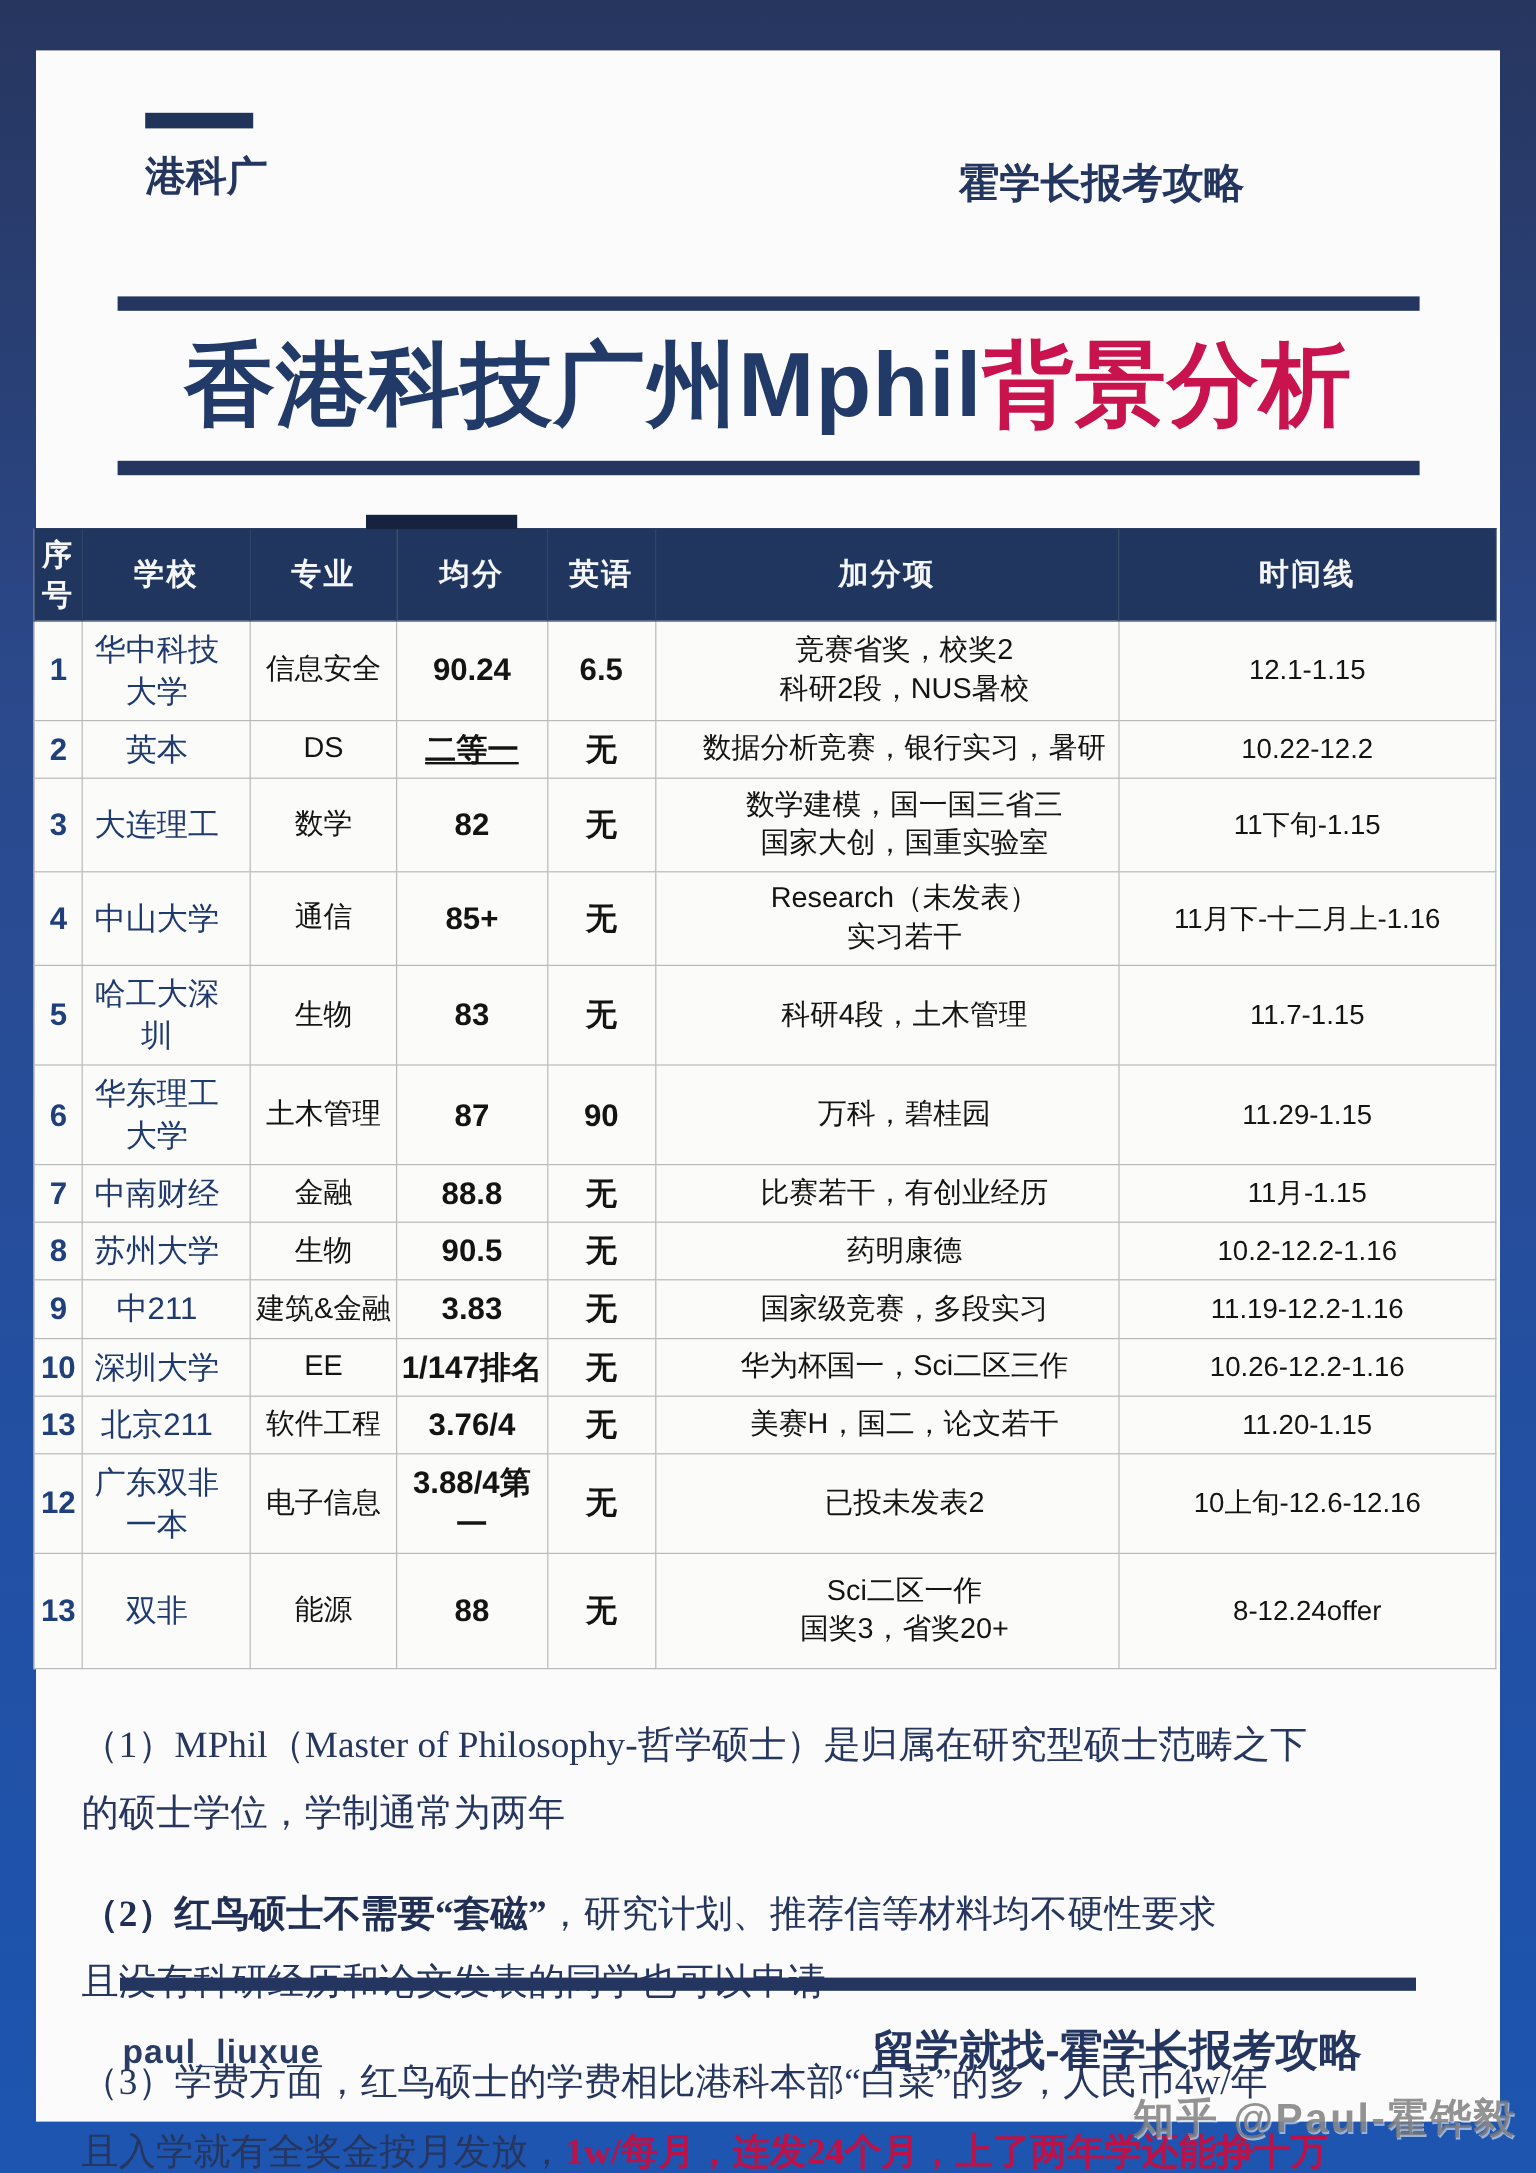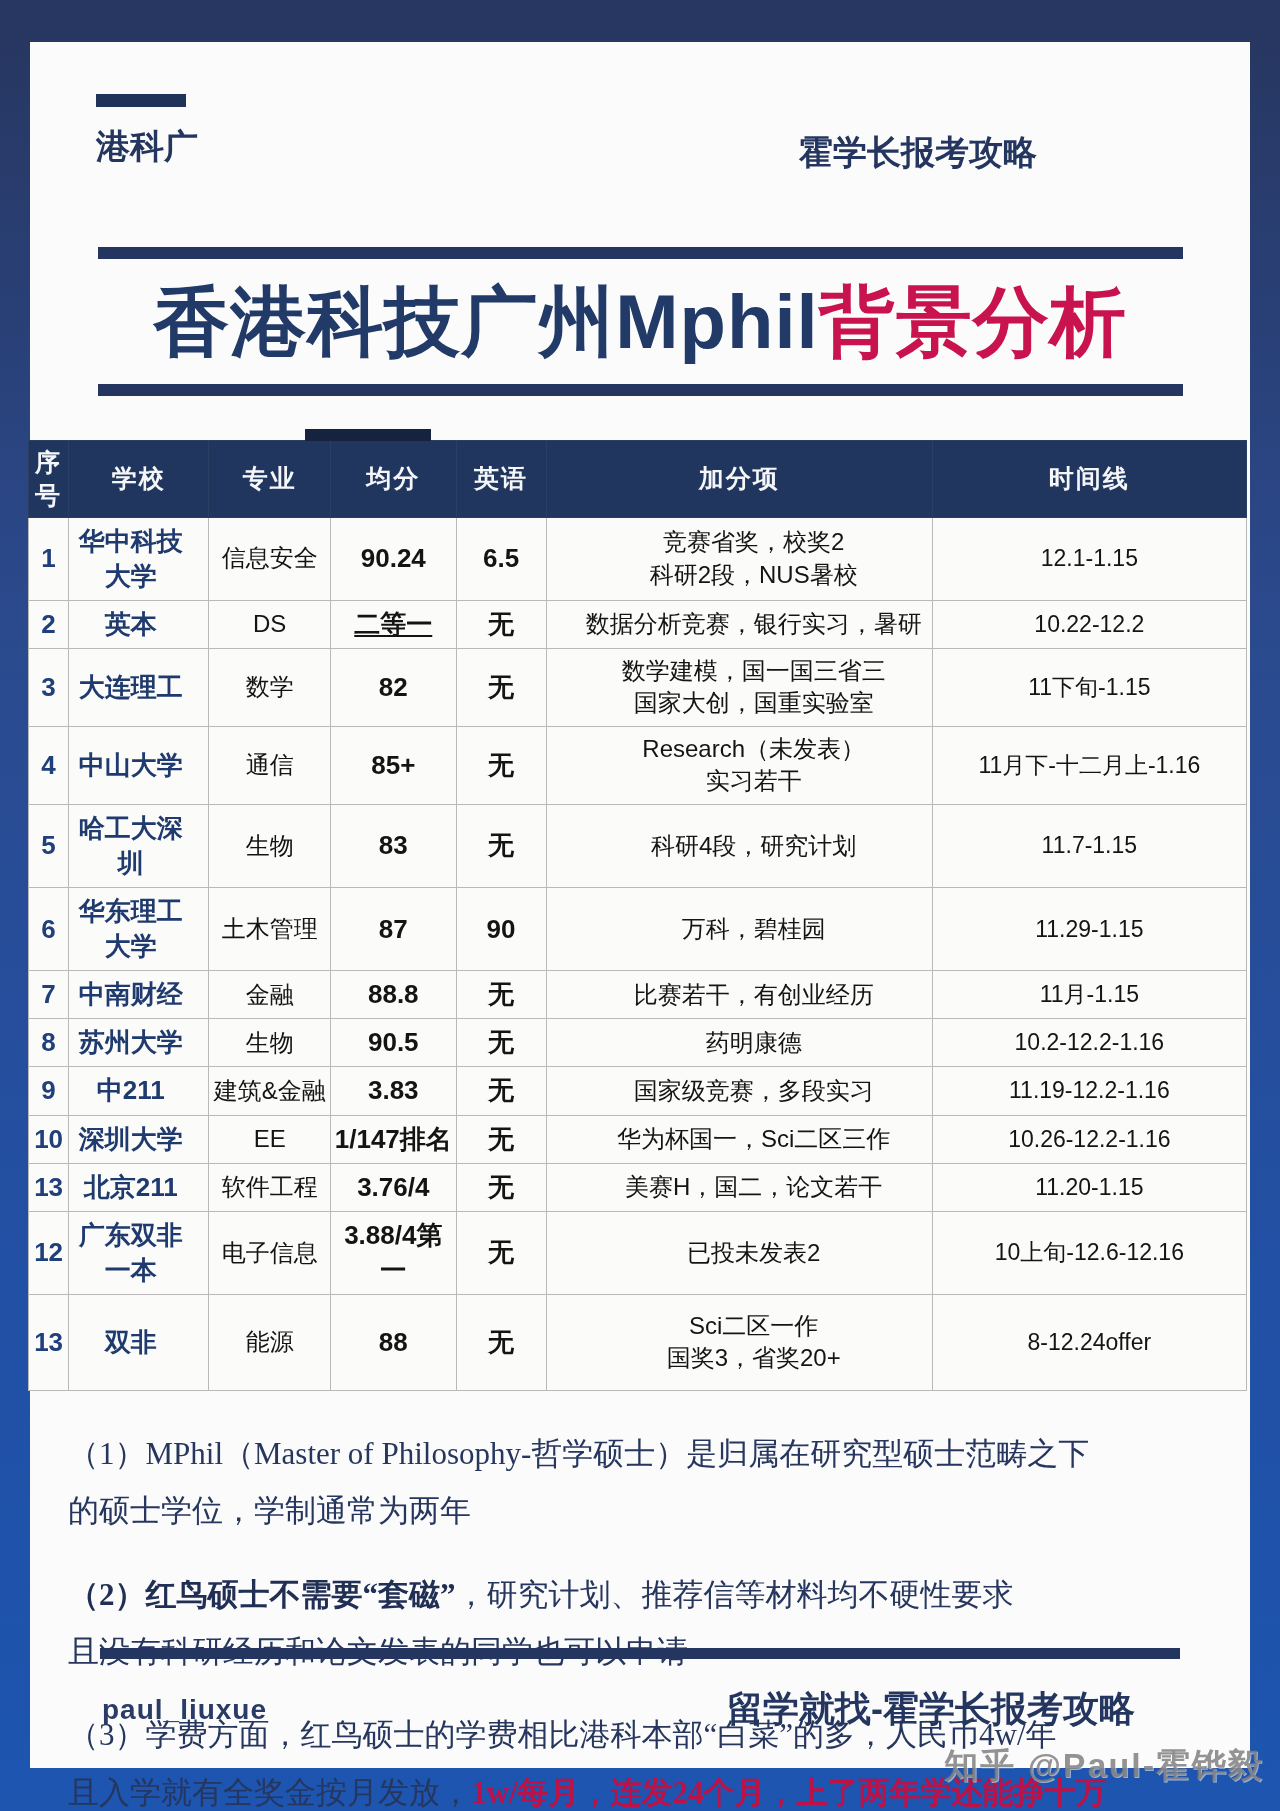--- a/index.html
+++ b/index.html
@@ -6,21 +6,21 @@
   body{
     width:1280px;height:1811px;position:relative;overflow:hidden;
     font-family:"Liberation Sans","DejaVu Sans",sans-serif;
     background:linear-gradient(180deg,#27365f 0%,#2b4a8e 35%,#2250a4 70%,#1d55b0 100%);
   }
   .card{
     position:absolute;left:30px;right:30px;top:42px;bottom:43px;
     background:#fafbfa;
   }
   
-  .top-header{position:relative;height:180px;}
+  .top-header{position:relative;height:180px;margin-left:25px;}
   .brand-bar{position:absolute;left:66px;top:52px;width:90px;height:13px;background:#203459;}
   .brand{position:absolute;left:66px;top:82px;font-size:34px;font-weight:700;color:#24365f;}
   .header-right{position:absolute;right:213px;top:88px;font-size:34px;font-weight:700;color:#24365f;}
   
   .title-block{position:relative;text-align:center;}
   .rule{height:12px;background:#24365f;width:1085px;margin:0 auto;}
   .rule.top{margin-top:25px;}
   .main-title{margin:12px auto 10px;font-size:76px;font-weight:900;line-height:1.35;white-space:nowrap;letter-spacing:1px;}
   .title-navy{color:#223a68;}
   .title-red{color:#c8134f;}
@@ -35,21 +35,21 @@
     padding:5px 2px;border:1px solid #2c3f63;letter-spacing:2px;
   }
   tbody td{
     border:1px solid #b9b9b9;text-align:center;vertical-align:middle;
     padding:6px 3px;color:#141414;font-size:24px;line-height:1.35;
   }
   tbody tr{height:44px;}
   tbody tr.tall{height:78px;}
   tbody tr.xtall{height:96px;}
   td.col-no{color:#20407c;font-weight:700;font-size:26px;}
-  td.col-school{color:#1f3a6e;font-weight:700;font-size:26px;padding-left:0;padding-right:16px;}
+  td.col-school{color:#1f3a6e;font-weight:400;font-size:26px;padding-left:0;padding-right:16px;}
   td.col-gpa{font-weight:700;font-size:26px;}
   td.col-gpa.underline{text-decoration:underline;margin-left:36px;}
   td.col-english{font-weight:700;font-size:26px;}
   td.col-bonus{white-space:pre-line;padding-left:32px;}
   td.col-timeline{font-size:23px;}
   
   .notes{padding:34px 30px 0 38px;font-family:Liberation Serif, serif;}
   .note{color:#26365e;font-size:31px;line-height:1.85;margin-bottom:26px;white-space:pre-line;}
   .seg-normal{font-weight:500;color:#26365e;}
   .seg-bold{font-weight:800;color:#222f55;}
@@ -146,21 +146,21 @@
             <td class="col-bonus">Research（未发表）
 实习若干</td>
             <td class="col-timeline">11月下-十二月上-1.16</td>
           </tr>
           <tr>
             <td class="col-no">5</td>
             <td class="col-school">哈工大深圳</td>
             <td class="col-major">生物</td>
             <td class="col-gpa">83</td>
             <td class="col-english">无</td>
-            <td class="col-bonus">科研4段，研究计划</td>
+            <td class="col-bonus">科研4段，土木管理</td>
             <td class="col-timeline">11.7-1.15</td>
           </tr>
           <tr>
             <td class="col-no">6</td>
             <td class="col-school">华东理工大学</td>
             <td class="col-major">土木管理</td>
             <td class="col-gpa">87</td>
             <td class="col-english">90</td>
             <td class="col-bonus">万科，碧桂园</td>
             <td class="col-timeline">11.29-1.15</td>

